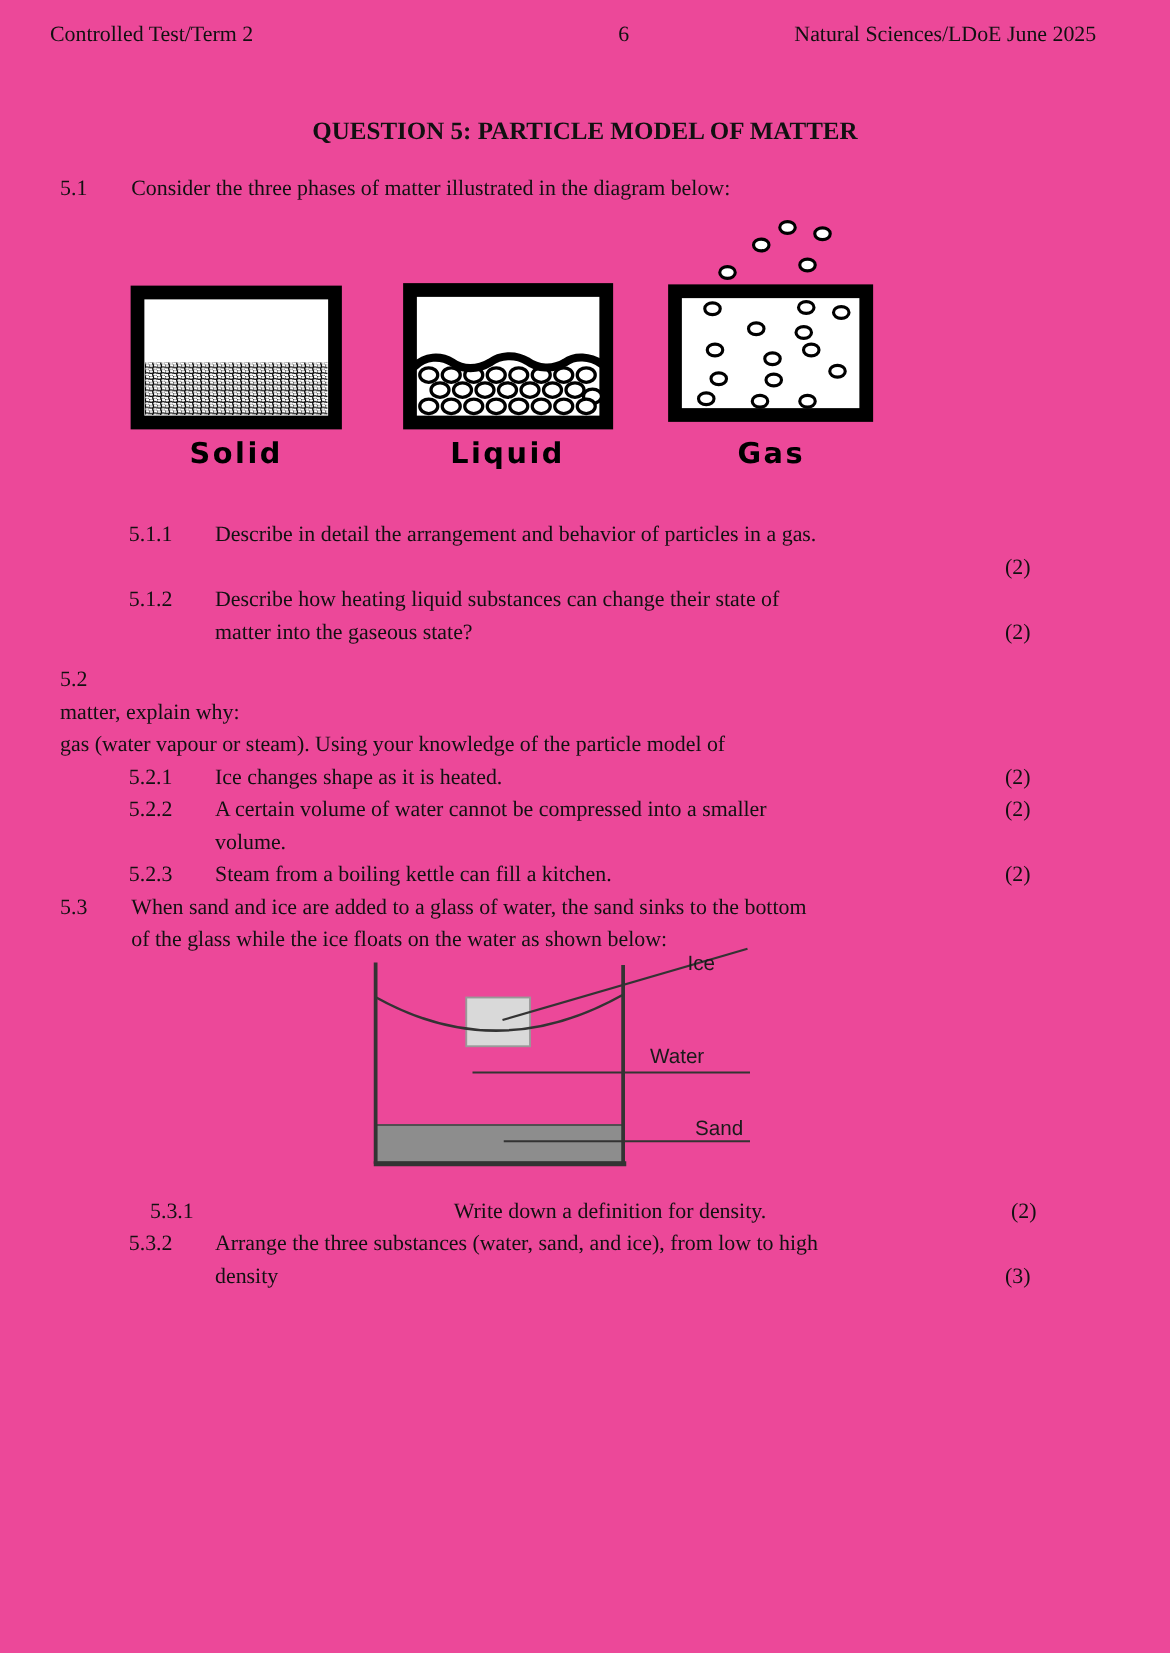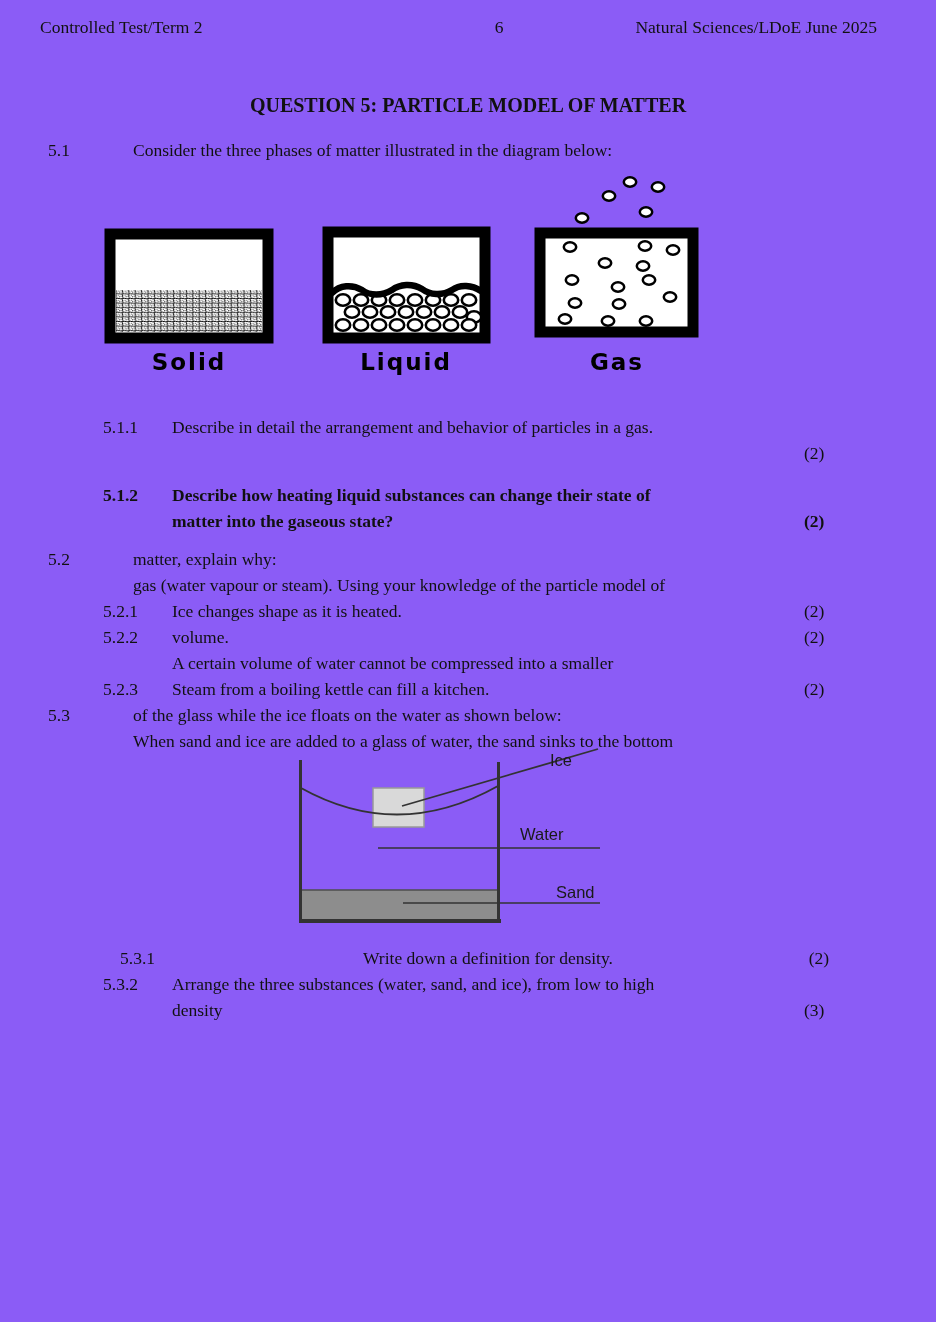--- a/index.html
+++ b/index.html
@@ -1,55 +1,55 @@
 <!DOCTYPE html>
 <html><head>
 <meta charset="utf-8">
 <style>
   html,body { margin:0; padding:0; background:#ffffff; }
   .page {
     position:relative;
     width:936px; height:1322px;
     box-sizing:border-box;
-    background:#8b5cf6;
+    background:#ec4899;
     color:#111;
     font-family:"Liberation Serif", serif;
     font-size:17.5px;
     line-height:26px;
     padding:14px 40px 0 40px;
     overflow:hidden;
   }
 
   
   .header { position:relative; height:52px; }
   .h-left { position:absolute; left:0; top:0; }
   .h-center { position:absolute; left:359px; top:0; width:200px; text-align:center; }
   .h-right { position:absolute; right:19px; top:0; text-align:right;margin-left:26px; }
 
   .title { font-weight:bold; font-size:20px; margin-top:26px; white-space:nowrap;text-align:center; }
 
   
   .row { display:flex; align-items:stretch; }
-  .row.main { padding-left:8px;gap:28px; }
+  .row.main { padding-left:8px; }
   .row.main > .num { width:57px; flex:none; }
   .row.sub { padding-left:63px; }
   .row.sub > .num { width:69px; flex:none; }
   .row > .body { flex:1; min-width:0; }
   .line { white-space:nowrap; }
   .line.blank { height:26px; }
   .marks { flex:none; width:30px; margin-right:62px; align-self:flex-end; }
   .marks.top { align-self:flex-start; }
 
   sub.chem { font-size:12px; vertical-align:-3px; line-height:0; }
 
   .q51  { margin-top:19px; }
   .phases-svg { display:block; margin-left:60px; margin-top:9px; }
   .q511 { margin-top:30px; }
-  .q512 { margin-top:16px;font-weight:bold; }
-  .q52  { margin-top:12px; }
+  .q512 { margin-top:0; }
+  .q52  { margin-top:12px;flex-direction:column; }
   .glass-svg { display:block; margin-left:240px; margin-top:-14px; }
   .q531 { margin-top:13px;text-align:center; }
 
   .footer { position:absolute; left:40px; right:40px; top:1258px; display:flex; }
   .f-left { flex:1; }
   .f-right { text-align:right; padding-right:19px; }
 
   svg text.phase-label {
     font-family:"DejaVu Sans", sans-serif;
     font-weight:bold;
@@ -190,39 +190,39 @@
     <div class="num">5.2.1</div>
     <div class="body">
       <div class="line">Ice changes shape as it is heated.</div>
     </div>
     <div class="marks">(2)</div>
   </div>
 
   <div class="row sub">
     <div class="num">5.2.2</div>
     <div class="body">
+      <div class="line">A certain volume of water cannot be compressed into a smaller</div>
       <div class="line">volume.</div>
-      <div class="line">A certain volume of water cannot be compressed into a smaller</div>
     </div>
     <div class="marks top">(2)</div>
   </div>
 
   <div class="row sub">
     <div class="num">5.2.3</div>
     <div class="body">
       <div class="line">Steam from a boiling kettle can fill a kitchen.</div>
     </div>
     <div class="marks">(2)</div>
   </div>
 
   <div class="row main">
     <div class="num">5.3</div>
     <div class="body">
+      <div class="line">When sand and ice are added to a glass of water, the sand sinks to the bottom</div>
       <div class="line">of the glass while the ice floats on the water as shown below:</div>
-      <div class="line">When sand and ice are added to a glass of water, the sand sinks to the bottom</div>
     </div>
   </div>
 
   <svg class="glass-svg" width="380" height="192" viewBox="0 0 380 192">
 
     <rect x="21" y="150" width="198" height="30" stroke="#4d4d4d" stroke-width="1.5" fill="#8d8d8d"></rect>
 
     <path d="M 19 181 H 221" stroke="#333" stroke-width="4" fill="none"></path>
     <path d="M 20.5 20 V 181" stroke="#333" stroke-width="3" fill="none"></path>
     <path d="M 218.5 22 V 181" stroke="#333" stroke-width="3" fill="none"></path>

